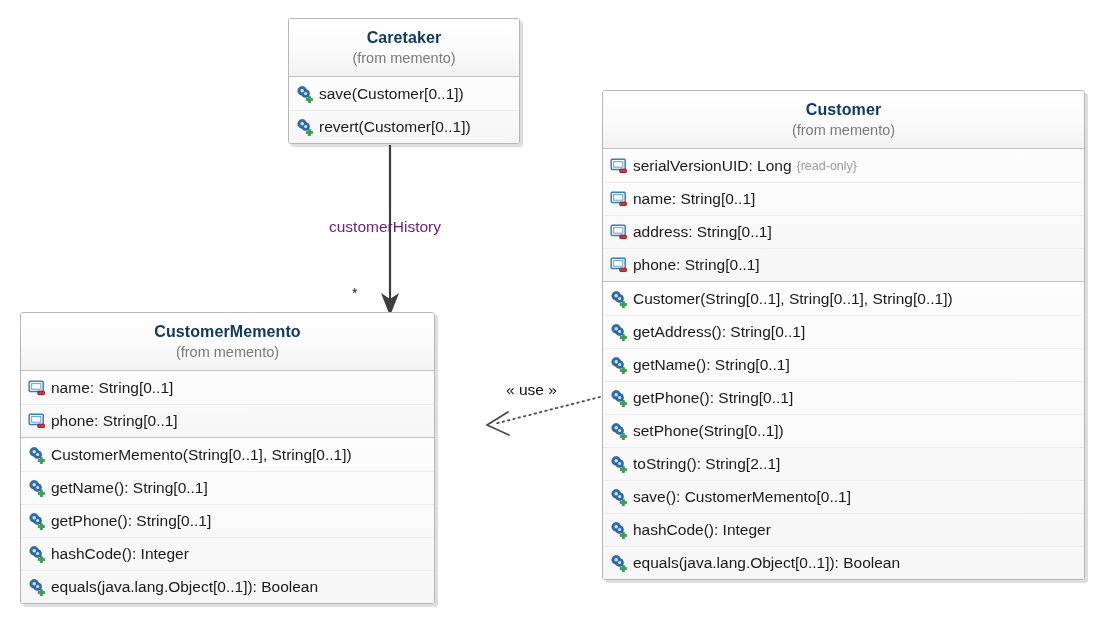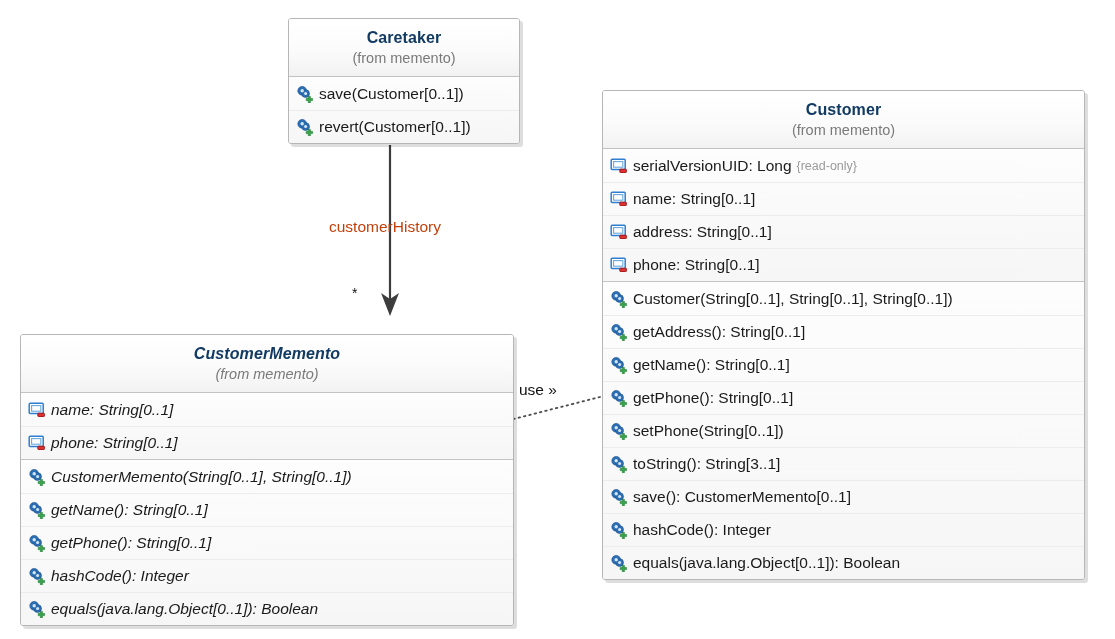--- a/index.html
+++ b/index.html
@@ -86,21 +86,21 @@
     margin-right: 5px;
     position: relative;
     display: inline-block;
   }
   .icon svg { display: block; }
 
   
   .edge-label {
     position: absolute;
     font-size: 15.5px;
-    color: #c2410c;
+    color: #701a75;
     white-space: nowrap;
   }
   .edge-mult {
     position: absolute;
     font-size: 14px;
     color: #111111;
   }
   .edge-stereo {
     position: absolute;
     font-size: 15.5px;
@@ -298,21 +298,21 @@
           <svg width="18" height="18" viewBox="0 0 18 18">
               <g fill="#2a6fb5" stroke="#1c4f87" stroke-width="0.6">
                 <circle cx="6.2" cy="5.8" r="4.4"></circle>
                 <circle cx="9.6" cy="8.6" r="3.9"></circle>
               </g>
               <circle cx="6.2" cy="5.8" r="1.7" fill="#d7e6f5"></circle>
               <circle cx="9.6" cy="8.6" r="1.5" fill="#d7e6f5"></circle>
               <path d="M12.3 11.4h2.1v2.1h2.1v2.1h-2.1v2.1h-2.1v-2.1h-2.1v-2.1h2.1z" fill="#36a54a" stroke="#1d7a30" stroke-width="0.6"></path>
             </svg>
         </span>
-        <span class="uml-row-text">toString(): String[3..1]</span>
+        <span class="uml-row-text">toString(): String[2..1]</span>
       </div>
       <div class="uml-row">
         <span class="icon">
           <svg width="18" height="18" viewBox="0 0 18 18">
               <g fill="#2a6fb5" stroke="#1c4f87" stroke-width="0.6">
                 <circle cx="6.2" cy="5.8" r="4.4"></circle>
                 <circle cx="9.6" cy="8.6" r="3.9"></circle>
               </g>
               <circle cx="6.2" cy="5.8" r="1.7" fill="#d7e6f5"></circle>
               <circle cx="9.6" cy="8.6" r="1.5" fill="#d7e6f5"></circle>
@@ -345,21 +345,21 @@
               <circle cx="6.2" cy="5.8" r="1.7" fill="#d7e6f5"></circle>
               <circle cx="9.6" cy="8.6" r="1.5" fill="#d7e6f5"></circle>
               <path d="M12.3 11.4h2.1v2.1h2.1v2.1h-2.1v2.1h-2.1v-2.1h-2.1v-2.1h2.1z" fill="#36a54a" stroke="#1d7a30" stroke-width="0.6"></path>
             </svg>
         </span>
         <span class="uml-row-text">equals(java.lang.Object[0..1]): Boolean</span>
       </div>
     </div>
   </div>
 
-  <div class="uml-class" id="box-customermemento" style="left:20px; top:334px; width:494px;font-style:italic;">
+  <div class="uml-class" id="box-customermemento" style="left:20px; top:312px; width:415px;">
     <div class="uml-header">
       <div class="uml-title">CustomerMemento</div>
       <div class="uml-stereotype">(from memento)</div>
     </div>
 
     <div class="uml-compartment">
       <div class="uml-row">
         <span class="icon">
           <svg width="18" height="18" viewBox="0 0 18 18">
             <rect x="1.2" y="2.2" width="14" height="10.4" rx="1" fill="#ffffff" stroke="#2f7fd0" stroke-width="1.5"></rect>

